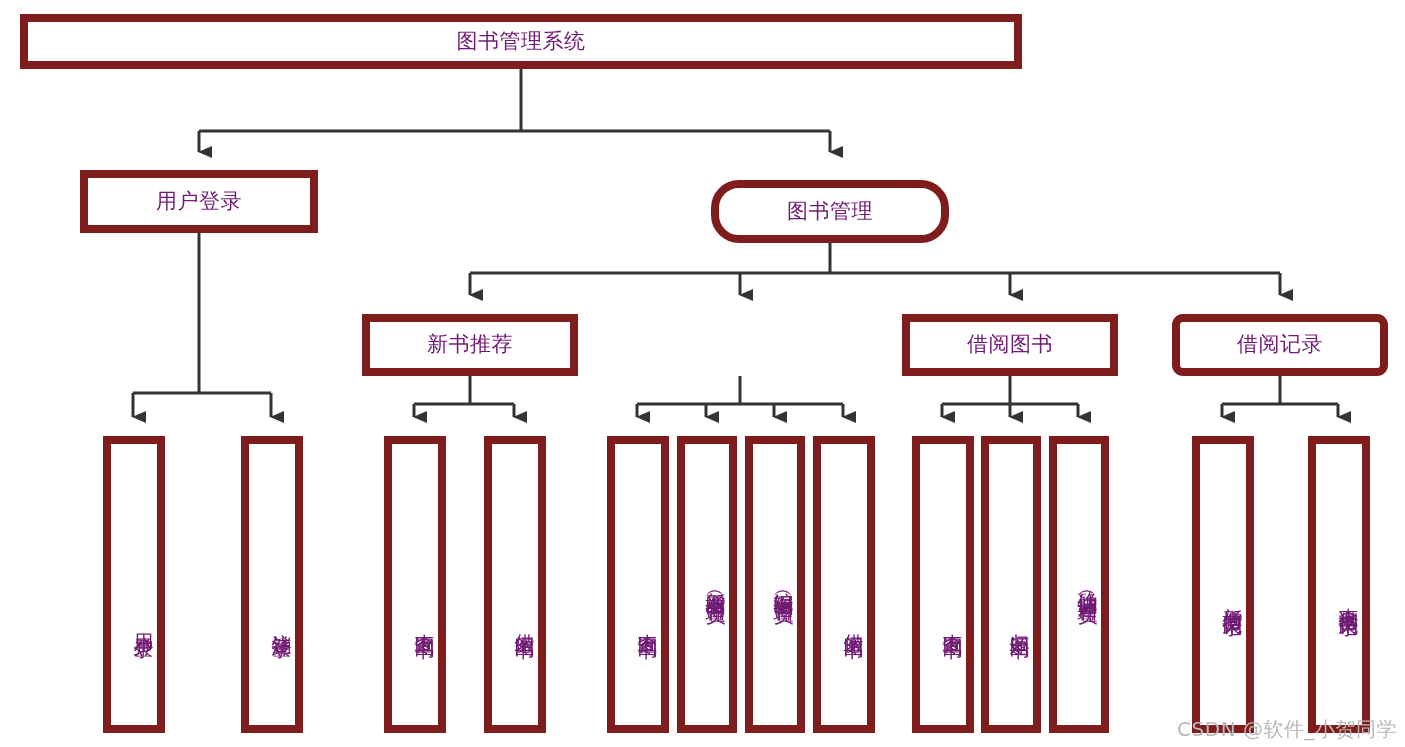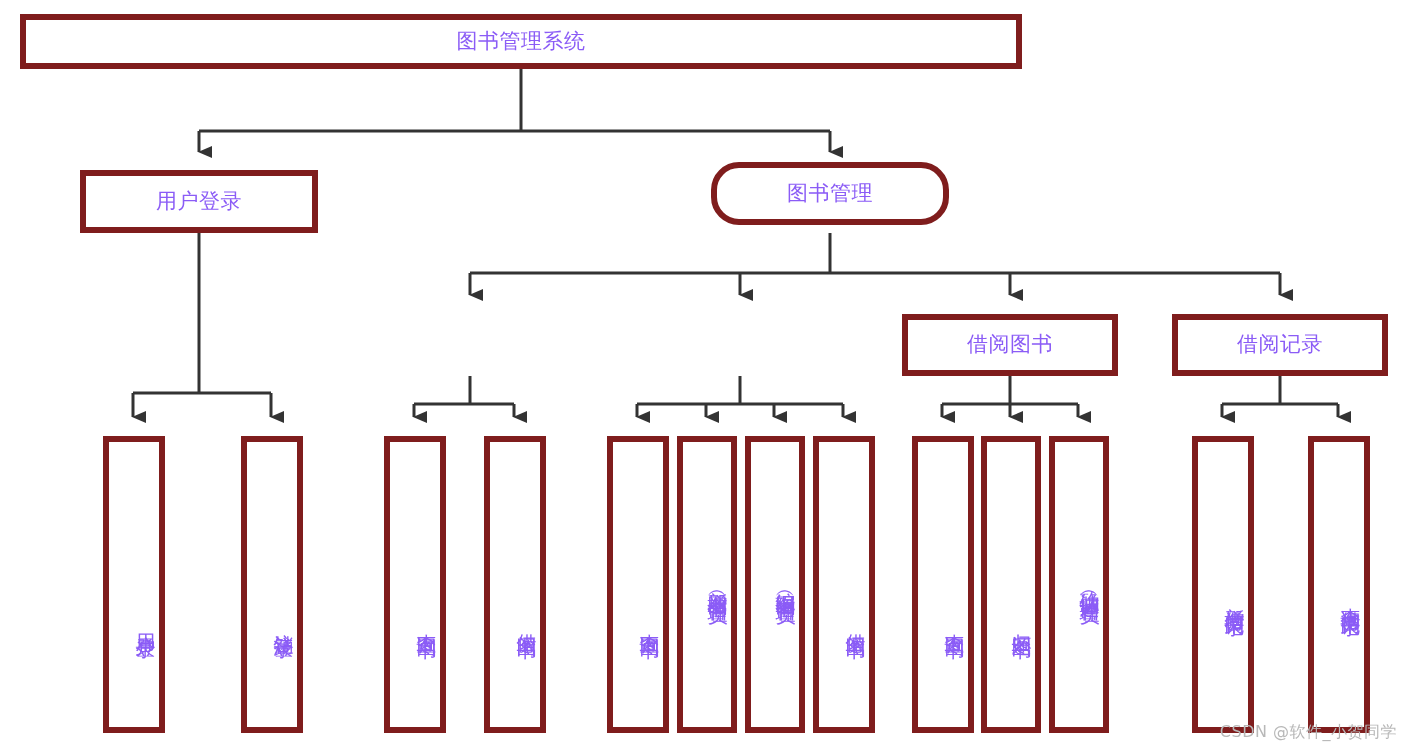--- a/index.html
+++ b/index.html
@@ -20,23 +20,23 @@
   #wires {
     position: absolute;
     left: 0;
     top: 0;
     width: 1405px;
     height: 747px;
   }
   .node {
     position: absolute;
     box-sizing: border-box;
-    border: 6px solid #7f1d1d;
+    border: 8px solid #7f1d1d;
     background: #ffffff;
-    color: #8b5cf6;
+    color: #701a75;
     display: flex;
     align-items: center;
     justify-content: center;
     text-align: center;
   }
   .node.h {
     font-size: 21px;
     line-height: 1.2;
     letter-spacing: 0.5px;
   }
@@ -52,21 +52,21 @@
   }
   .node.v .vtxt {
     writing-mode: vertical-rl;
     text-orientation: upright;
     display: block;
   }
   .watermark {
     position: absolute;
     right: 8px;
     bottom: 4px;
-    font-size: 16px;
+    font-size: 20px;
     color: #b8b8b8;
     letter-spacing: 0.5px;
     white-space: nowrap;
     pointer-events: none;
   }
 </style>
 </head>
 <body>
 
 <div id="canvas">
@@ -121,28 +121,31 @@
     </g>
   </svg>
 
   <div class="node h" style="left:20px; top:14px; width:1002px; height:55px;">
     <span>图书管理系统</span>
   </div>
 
   <div class="node h" style="left:80px; top:170px; width:238px; height:63px;">
     <span>用户登录</span>
   </div>
-  <div class="node h" style="left:711px; top:162px; width:238px; height:63px;border-radius:28px;">
+  <div class="node h" style="left:711px; top:180px; width:238px; height:63px;border-radius:28px;">
     <span>图书管理</span>
   </div>
 
+  <div class="node h" style="left:362px; top:314px; width:216px; height:62px;">
+    <span>新书推荐</span>
+  </div>
   <div class="node h" style="left:902px; top:314px; width:216px; height:62px;">
     <span>借阅图书</span>
   </div>
-  <div class="node h" style="left:1172px; top:314px; width:216px; height:62px;">
+  <div class="node h" style="left:1172px; top:314px; width:216px; height:62px;border-radius:11px;">
     <span>借阅记录</span>
   </div>
 
   <div class="node v" style="left:103px; top:436px; width:62px; height:297px; padding-top:80px;">
     <span class="vtxt">用户登录</span>
   </div>
   <div class="node v" style="left:241px; top:436px; width:62px; height:297px; padding-top:80px;">
     <span class="vtxt">注销登录</span>
   </div>
 

